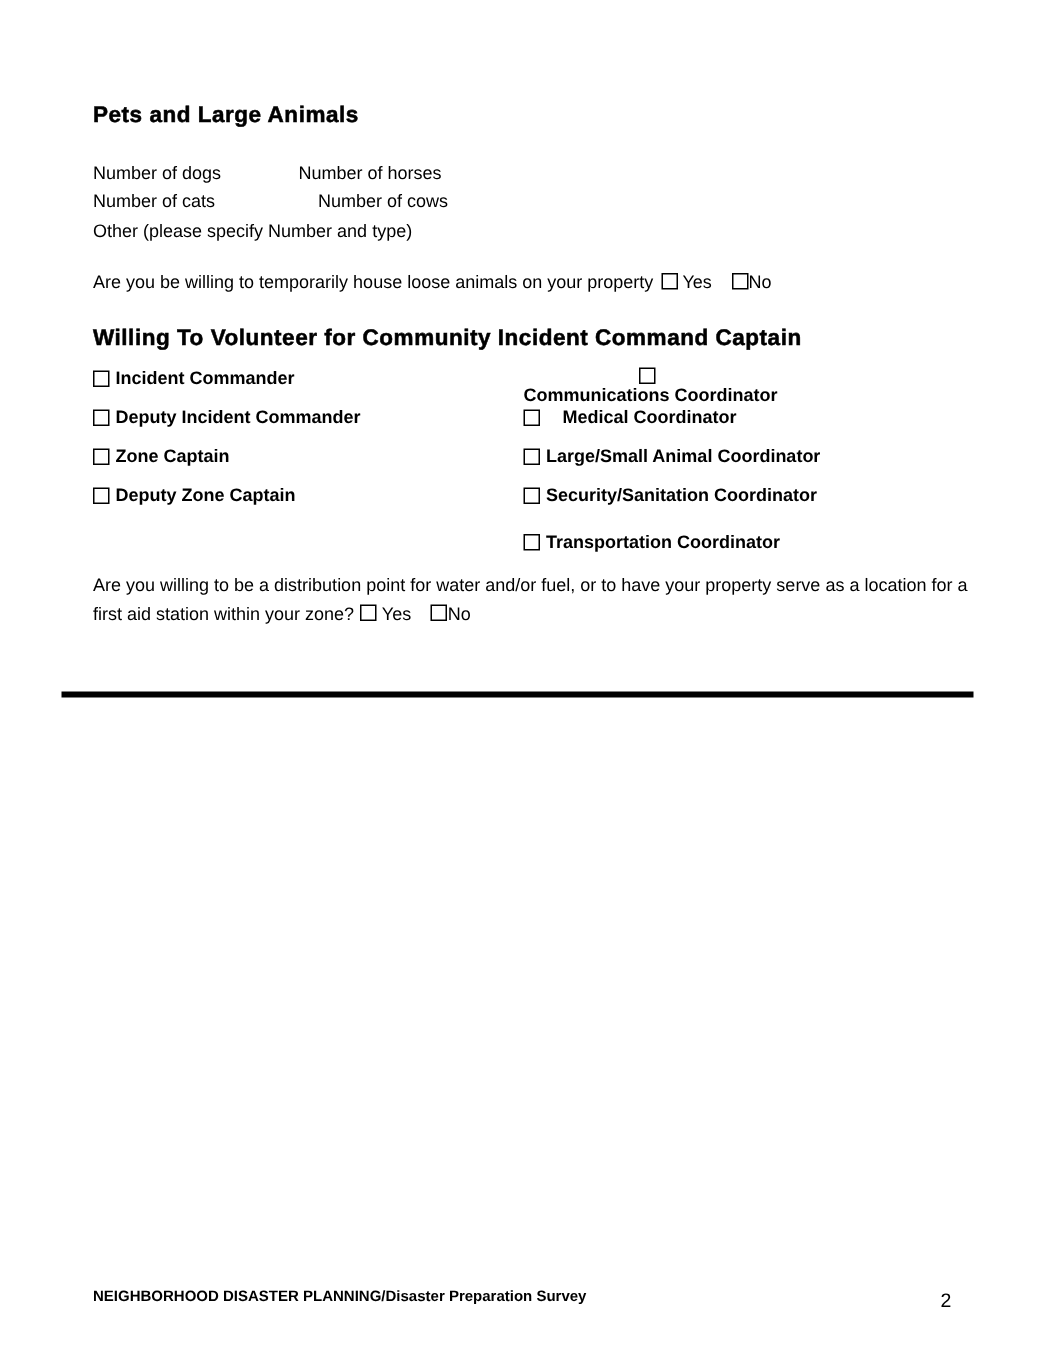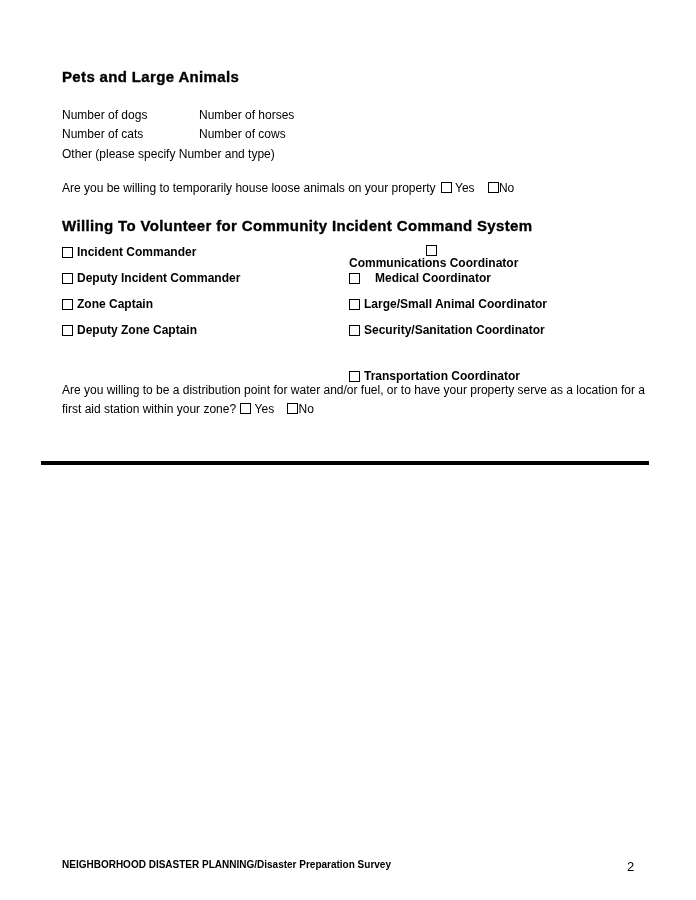--- a/index.html
+++ b/index.html
@@ -66,31 +66,31 @@
     }
   </style>
 </head>
 <body>
 
 <div class="abs heading" style="left:62px; top:68px;">Pets and Large Animals</div>
 
 <div class="abs txt" style="left:62px; top:108px;">Number of dogs</div>
 <div class="abs txt" style="left:199px; top:108px;">Number of horses</div>
 <div class="abs txt" style="left:62px; top:127px;">Number of cats</div>
-<div class="abs txt" style="left:199px; top:127px;">Number of cows</div>
+<div class="abs txt" style="left:212px; top:127px;">Number of cows</div>
 <div class="abs txt" style="left:62px; top:147px;">Other (please specify Number and type)</div>
 
 <div class="abs txt" style="left:62px; top:181px;">
   <span>Are you be willing to temporarily house loose animals on your property</span>
   <span class="cb" style="margin-left:2px;"></span>
   <span>Yes</span>
   <span class="cb" style="margin-left:10px;"></span><span>No</span>
 </div>
 
-<div class="abs heading" style="left:62px; top:217px;">Willing To Volunteer for Community Incident Command System</div>
+<div class="abs heading" style="left:62px; top:217px;">Willing To Volunteer for Community Incident Command Captain</div>
 
 <div class="abs opt" style="left:62px; top:245px;">
   <span class="cb"></span>
   <span>Incident Commander</span>
 </div>
 <div class="abs opt" style="left:62px; top:271px;">
   <span class="cb"></span>
   <span>Deputy Incident Commander</span>
 </div>
 <div class="abs opt" style="left:62px; top:297px;">
@@ -111,21 +111,21 @@
   <span>Medical Coordinator</span>
 </div>
 <div class="abs opt" style="left:349px; top:297px;">
   <span class="cb"></span>
   <span>Large/Small Animal Coordinator</span>
 </div>
 <div class="abs opt" style="left:349px; top:323px;">
   <span class="cb"></span>
   <span>Security/Sanitation Coordinator</span>
 </div>
-<div class="abs opt" style="left:349px; top:369px;text-align:right;">
+<div class="abs opt" style="left:349px; top:354px;text-align:right;">
   <span class="cb"></span>
   <span>Transportation Coordinator</span>
 </div>
 
 <div class="abs txt" style="left:62px; top:383px;">Are you willing to be a distribution point for water and/or fuel, or to have your property serve as a location for a</div>
 <div class="abs txt" style="left:62px; top:402px;">
   <span>first aid station within your zone?</span>
   <span class="cb" style="margin-left:1px;"></span>
   <span>Yes</span>
   <span class="cb" style="margin-left:10px;"></span><span>No</span>

